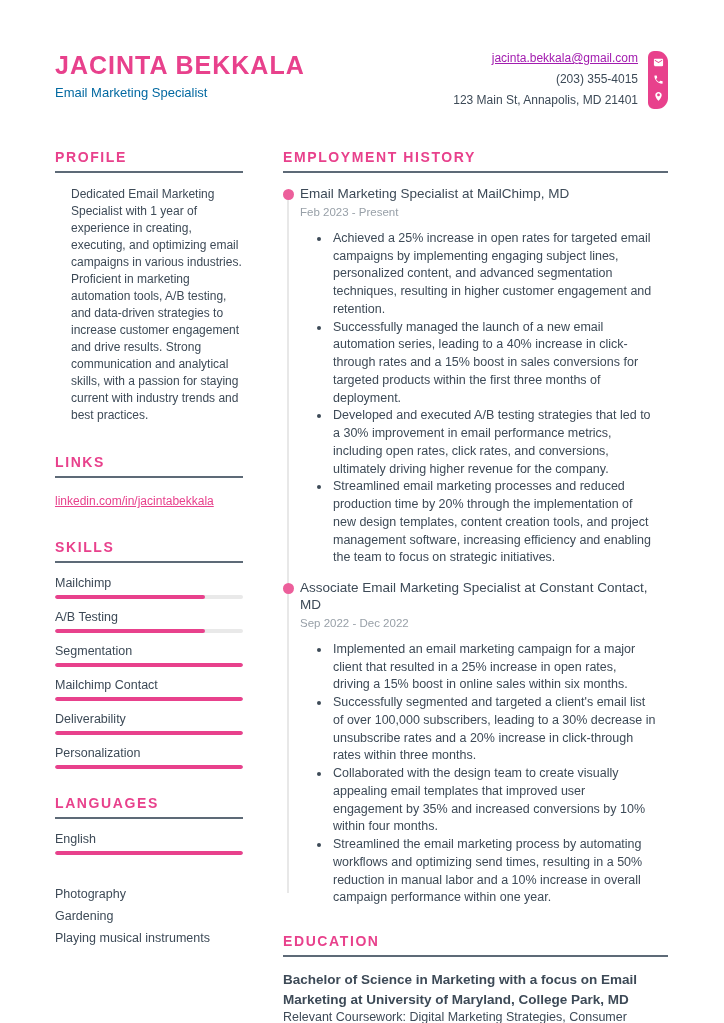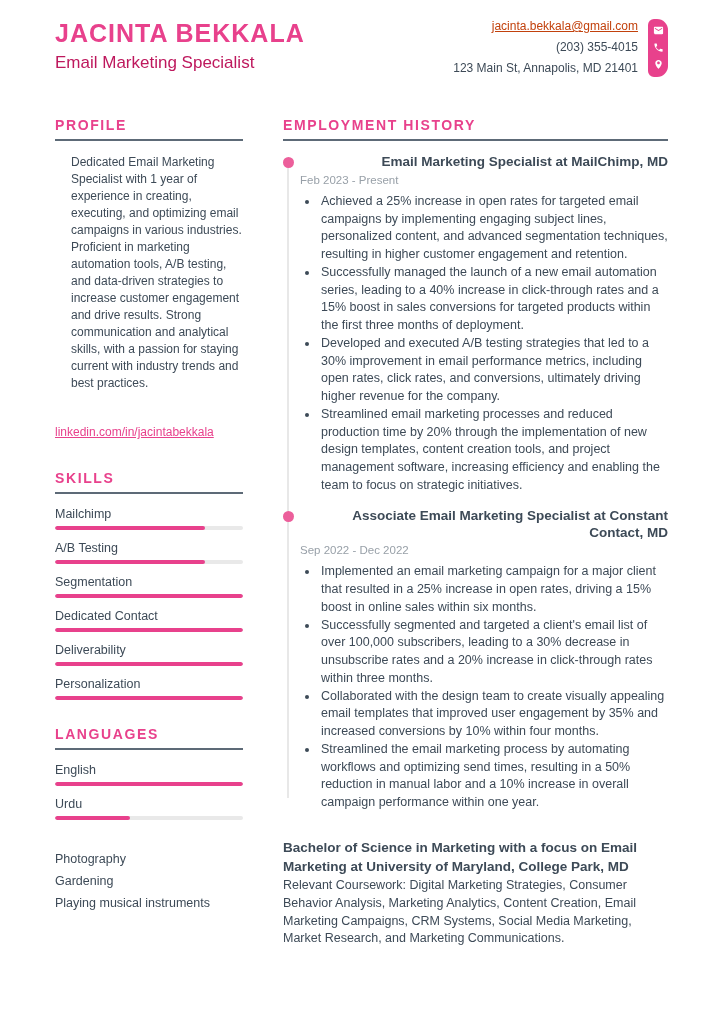--- a/index.html
+++ b/index.html
@@ -1,29 +1,29 @@
 <!DOCTYPE html>
 <html><head>
 <meta charset="utf-8">
 <style>
   * { box-sizing: border-box; }
   html,body { margin:0; padding:0; }
   body {
     width:724px; height:1023px; background:#ffffff; overflow:hidden;
     font-family:"Liberation Sans", sans-serif; color:#3d4a57;
   }
-  .page { width:724px; height:1023px; padding:20px 56px 0 55px; }
+  .page { width:724px; height:1023px; padding:52px 56px 0 55px; }
 
   
   .top { display:flex; justify-content:space-between; align-items:flex-start; margin-bottom:38px; }
   .name { font-size:25px; font-weight:bold; color:#e8418c; letter-spacing:1px; line-height:1.1; }
-  .role { font-size:17px; color:#be185d; margin-top:5px; }
+  .role { font-size:13px; color:#0369a1; margin-top:5px; }
   .contact-wrap { display:flex; align-items:center; gap:10px; margin-top:-4px; }
   .contact { text-align:right; font-size:12px; line-height:21px; color:#3d4a57; }
-  .contact a { color:#c2410c; text-decoration:underline; }
+  .contact a { color:#a21caf; text-decoration:underline; }
   .iconbar {
     width:20px; height:58px; background:#e8418c; border-radius:6px 11px 11px 6px;
     display:flex; flex-direction:column; align-items:center; justify-content:space-evenly;
     flex-shrink:0;
   }
   .iconbar svg { width:11px; height:11px; fill:#ffffff; display:block; }
 
   
   main { display:grid; grid-template-columns:188px 1fr; column-gap:40px; }
 
@@ -43,23 +43,23 @@
   .bar-fill { height:100%; background:#e8418c; border-radius:2px; }
   .langs-sec { margin-bottom:28px; }
   .hobby { font-size:12.5px; line-height:22px; }
 
   
   .emp-sec { position:relative; }
   .timeline-line { position:absolute; left:4px; top:44px; bottom:14px; width:2px; background:#e8e8e8; }
   .jobs { padding-left:17px; }
   .job { position:relative; margin-bottom:13px; }
   .dot { position:absolute; left:-17px; top:3px; width:11px; height:11px; border-radius:50%; background:#ec5f9b; }
-  .job-title { font-size:13.5px; font-weight:bold; margin:0; line-height:1.25;text-align:right; }
+  .job-title { font-size:13.5px; font-weight:normal; margin:0; line-height:1.25; }
   .job-dates { font-size:11.5px; color:#98a0a8; margin:3px 0 7px 0; }
-  .job ul { margin:0; padding-left:19px; font-size:12.5px; line-height:1.42; }
+  .job ul { margin:12px; padding-left:19px; font-size:12.5px; line-height:1.42; }
   .job li { padding-left:2px; }
   .edu-sec { margin-top:26px; }
   .degree { font-size:13.5px; font-weight:bold; line-height:1.45; margin:0; }
   .edu-dates { font-size:11.5px; color:#98a0a8; margin:3px 0 4px 0; }
   .edu-desc { font-size:12.5px; line-height:1.42; margin:0; }
 </style>
 </head>
 <body>
 
 <div class="page">
@@ -100,20 +100,21 @@
   <main>
 
     <div class="left">
 
       <section>
         <h2 class="sec-h">PROFILE</h2>
         <p class="profile-text">Dedicated Email Marketing Specialist with 1 year of experience in creating, executing, and optimizing email campaigns in various industries. Proficient in marketing automation tools, A/B testing, and data-driven strategies to increase customer engagement and drive results. Strong communication and analytical skills, with a passion for staying current with industry trends and best practices.</p>
       </section>
 
       <section class="links-sec">
+        <h2 class="sec-h">LINKS</h2>
         <div class="link-item">
           <a href="#">linkedin.com/in/jacintabekkala</a>
         </div>
       </section>
 
       <section class="skills-sec">
         <h2 class="sec-h">SKILLS</h2>
         <div class="skill-row">
           <div class="skill-label">Mailchimp</div>
           <div class="bar">
@@ -126,21 +127,21 @@
               <div class="bar-fill" style="width: 80%;"></div>
             </div>
         </div>
         <div class="skill-row">
           <div class="skill-label">Segmentation</div>
           <div class="bar">
               <div class="bar-fill" style="width: 100%;"></div>
             </div>
         </div>
         <div class="skill-row">
-          <div class="skill-label">Dedicated Contact</div>
+          <div class="skill-label">Mailchimp Contact</div>
           <div class="bar">
               <div class="bar-fill" style="width: 100%;"></div>
             </div>
         </div>
         <div class="skill-row">
           <div class="skill-label">Deliverability</div>
           <div class="bar">
               <div class="bar-fill" style="width: 100%;"></div>
             </div>
         </div>
@@ -151,26 +152,20 @@
             </div>
         </div>
       </section>
 
       <section class="langs-sec">
         <h2 class="sec-h">LANGUAGES</h2>
         <div class="skill-row">
           <div class="skill-label">English</div>
           <div class="bar">
               <div class="bar-fill" style="width: 100%;"></div>
-            </div>
-        </div>
-        <div class="skill-row">
-          <div class="skill-label">Urdu</div>
-          <div class="bar">
-              <div class="bar-fill" style="width: 40%;"></div>
             </div>
         </div>
       </section>
 
       <section>
         <div class="hobby">Photography</div>
         <div class="hobby">Gardening</div>
         <div class="hobby">Playing musical instruments</div>
       </section>
 
@@ -204,20 +199,21 @@
               <li>Successfully segmented and targeted a client's email list of over 100,000 subscribers, leading to a 30% decrease in unsubscribe rates and a 20% increase in click-through rates within three months.</li>
               <li>Collaborated with the design team to create visually appealing email templates that improved user engagement by 35% and increased conversions by 10% within four months.</li>
               <li>Streamlined the email marketing process by automating workflows and optimizing send times, resulting in a 50% reduction in manual labor and a 10% increase in overall campaign performance within one year.</li>
             </ul>
           </div>
 
         </div>
       </section>
 
       <section class="edu-sec">
+        <h2 class="sec-h">EDUCATION</h2>
         <div>
           <p class="degree">Bachelor of Science in Marketing with a focus on Email Marketing at University of Maryland, College Park, MD</p>
           <p class="edu-desc">Relevant Coursework: Digital Marketing Strategies, Consumer Behavior Analysis, Marketing Analytics, Content Creation, Email Marketing Campaigns, CRM Systems, Social Media Marketing, Market Research, and Marketing Communications.</p>
         </div>
       </section>
 
     </div>
   </main>
 </div>
 

